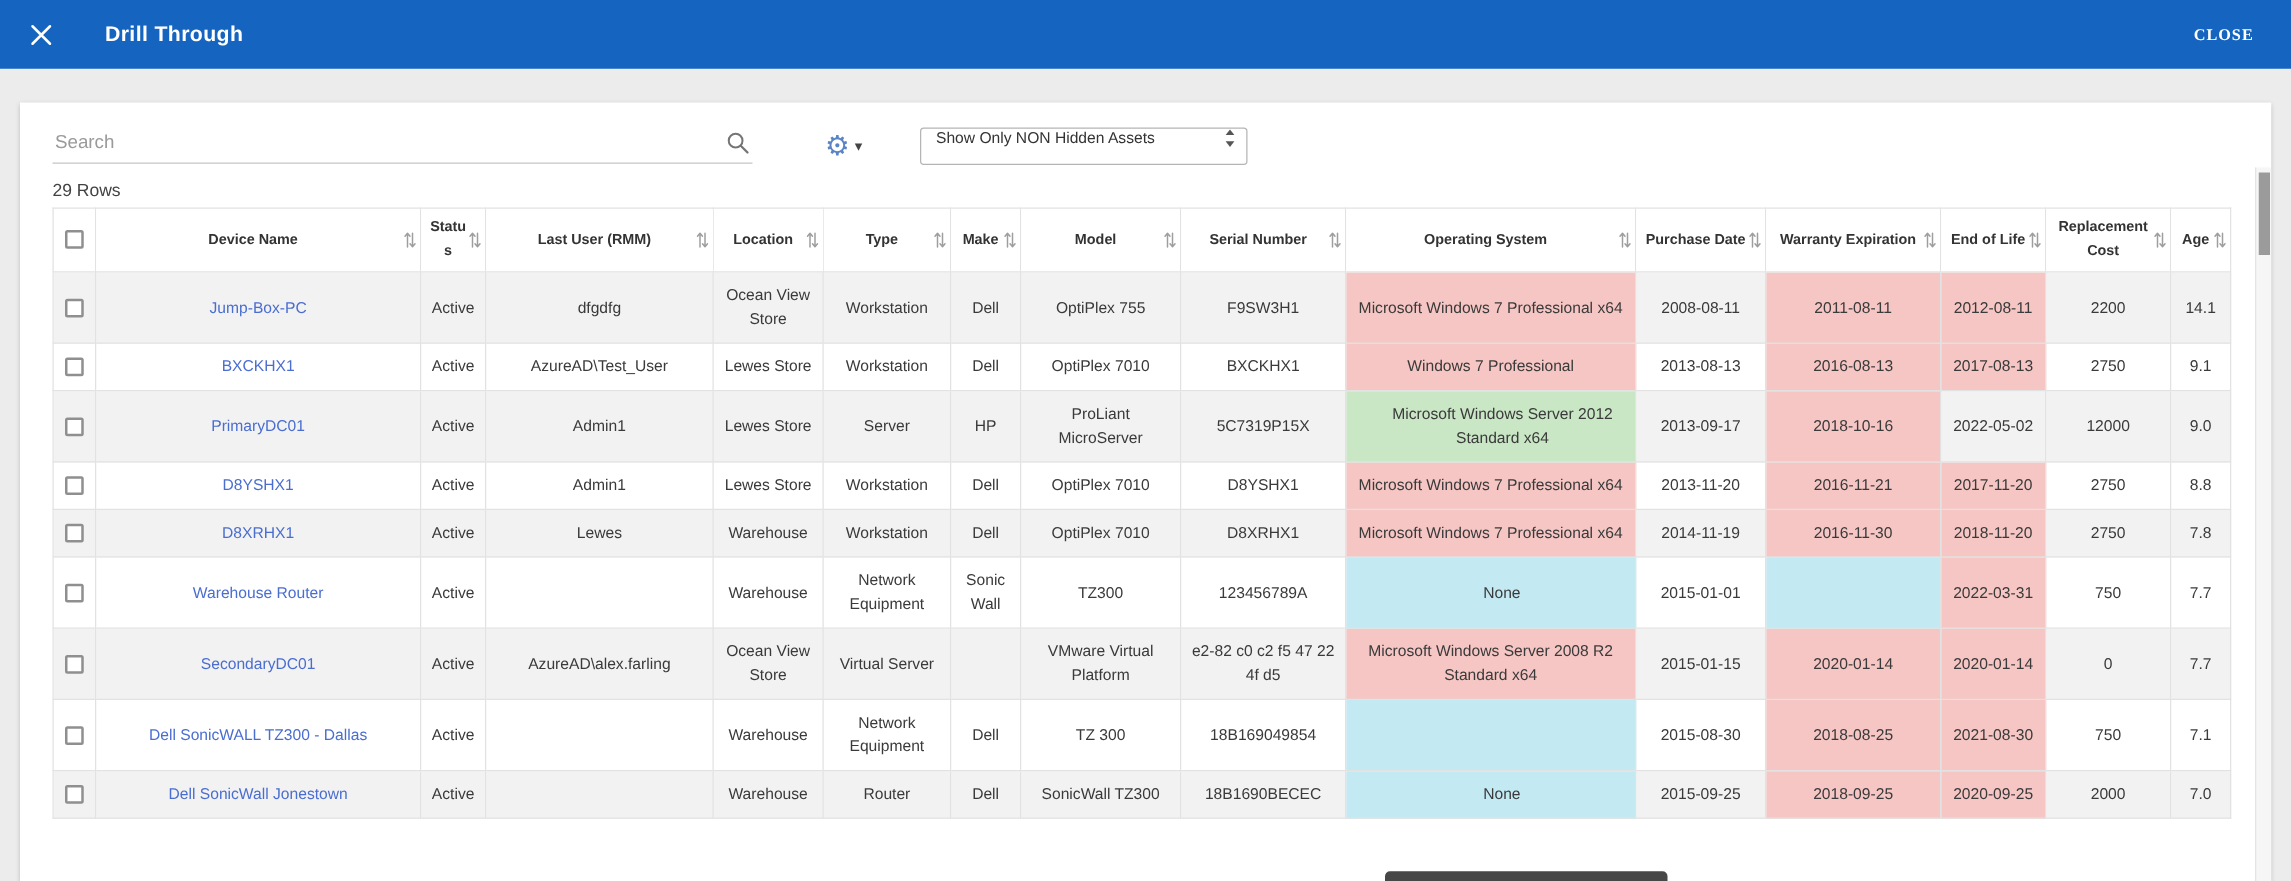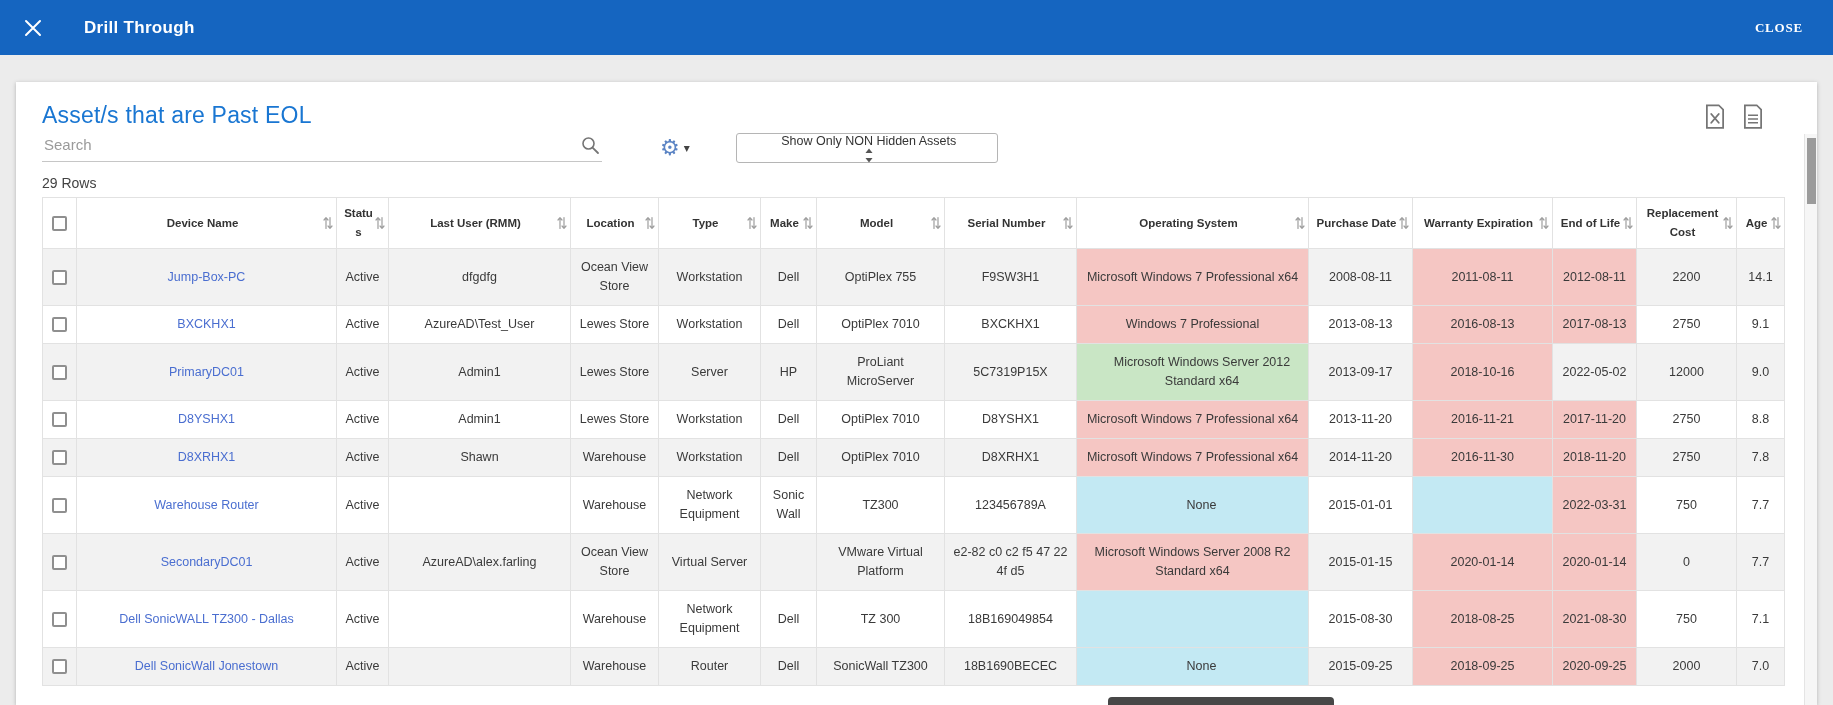--- a/index.html
+++ b/index.html
@@ -30,22 +30,22 @@
   .controls{display:flex;align-items:center;}
   .search{width:560px;position:relative;border-bottom:1px solid #c6c6c6;padding-bottom:7px;margin-right:58px;}
   .search input{border:none;outline:none;width:calc(100% - 30px);font-size:15px;color:#333;
     font-family:inherit;background:transparent;}
   .search input::placeholder{color:#9a9a9a;}
   .search .mag{position:absolute;right:2px;top:0;}
   .gear-wrap{display:flex;align-items:center;margin-right:46px;cursor:pointer;}
   .gear{font-size:22px;color:#5b84c4;line-height:1;}
   .caret{font-size:12px;color:#444;margin-left:4px;}
   .select-box{width:262px;height:30px;border:1px solid #b5b5b5;border-radius:3px;display:flex;
-    align-items:center;justify-content:space-between;padding:0 8px 0 12px;font-size:12.5px;
-    color:#333;cursor:pointer;background:#fff;flex-direction:column;}
+    justify-content:space-between;padding:0 8px 0 12px;font-size:12.5px;
+    color:#333;cursor:pointer;background:#fff;}
   .rowcount{text-align:left;font-size:14px;color:#424242;margin:12px 34px 6px 0;}
   
   .table-wrap{width:1742px;}
   table{border-collapse:collapse;table-layout:fixed;width:1742px;font-size:12.5px;color:#3a3a3a;}
   th,td{border:1px solid #e2e2e2;text-align:center;vertical-align:middle;
     padding:9px 6px;word-wrap:break-word;line-height:19px;}
   thead th{font-size:11.5px;font-weight:bold;color:#333;height:50px;position:relative;
     padding:6px 14px 6px 6px;background:#fff;cursor:pointer;}
   thead th.col-sel{padding:6px;}
   .sort-icon{position:absolute;right:3px;top:50%;transform:translateY(-50%);}
@@ -71,37 +71,20 @@
     <svg width="18" height="18" viewBox="0 0 18 18">
       <path d="M2 2 L16 16 M16 2 L2 16" stroke="#ffffff" stroke-width="2" stroke-linecap="round"></path>
     </svg>
   </span>
   <span class="tb-title">Drill Through</span>
   <button class="close-btn">CLOSE</button>
 </div>
 
 <div class="card">
 
-  <div class="card-head">
-    <h1 class="panel-title">Asset/s that are Past EOL</h1>
-    <div class="head-icons">
-      <span class="ico">
-        <svg width="20" height="25" viewBox="0 0 16 20">
-          <path d="M1.5 1 H11 L14.5 4.5 V19 H1.5 Z" fill="none" stroke="#757575" stroke-width="1.4"></path>
-          <path d="M5 8 L11 15 M11 8 L5 15" stroke="#757575" stroke-width="1.5" stroke-linecap="round"></path>
-        </svg>
-      </span>
-      <span class="ico">
-        <svg width="20" height="25" viewBox="0 0 16 20">
-          <path d="M1.5 1 H11 L14.5 4.5 V19 H1.5 Z" fill="none" stroke="#757575" stroke-width="1.4"></path>
-          <path d="M4 9 H12 M4 12 H12 M4 15 H12" stroke="#757575" stroke-width="1.3"></path>
-        </svg>
-      </span>
-    </div>
-  </div>
 
   <div class="controls">
     <div class="search">
       <input type="text" placeholder="Search" style="">
       <span class="mag">
         <svg width="20" height="20" viewBox="0 0 20 20">
           <circle cx="8.5" cy="8.5" r="5.5" fill="none" stroke="#757575" stroke-width="1.6"></circle>
           <line x1="12.8" y1="12.8" x2="18" y2="18" stroke="#757575" stroke-width="1.8" stroke-linecap="round"></line>
         </svg>
       </span>
@@ -269,28 +252,28 @@
             <td>2013-11-20</td>
             <td class="hl-red">2016-11-21</td>
             <td class="hl-red">2017-11-20</td>
             <td>2750</td>
             <td>8.8</td>
           </tr>
           <tr class="stripe">
             <td class="col-sel"><span class="cb"></span></td>
             <td><a class="devlink">D8XRHX1</a></td>
             <td>Active</td>
-            <td>Shawn</td>
+            <td>Lewes</td>
             <td>Warehouse</td>
             <td>Workstation</td>
             <td>Dell</td>
             <td>OptiPlex 7010</td>
             <td>D8XRHX1</td>
             <td class="hl-red">Microsoft Windows 7 Professional x64</td>
-            <td>2014-11-20</td>
+            <td>2014-11-19</td>
             <td class="hl-red">2016-11-30</td>
             <td class="hl-red">2018-11-20</td>
             <td>2750</td>
             <td>7.8</td>
           </tr>
           <tr>
             <td class="col-sel"><span class="cb"></span></td>
             <td><a class="devlink">Warehouse Router</a></td>
             <td>Active</td>
             <td></td>

